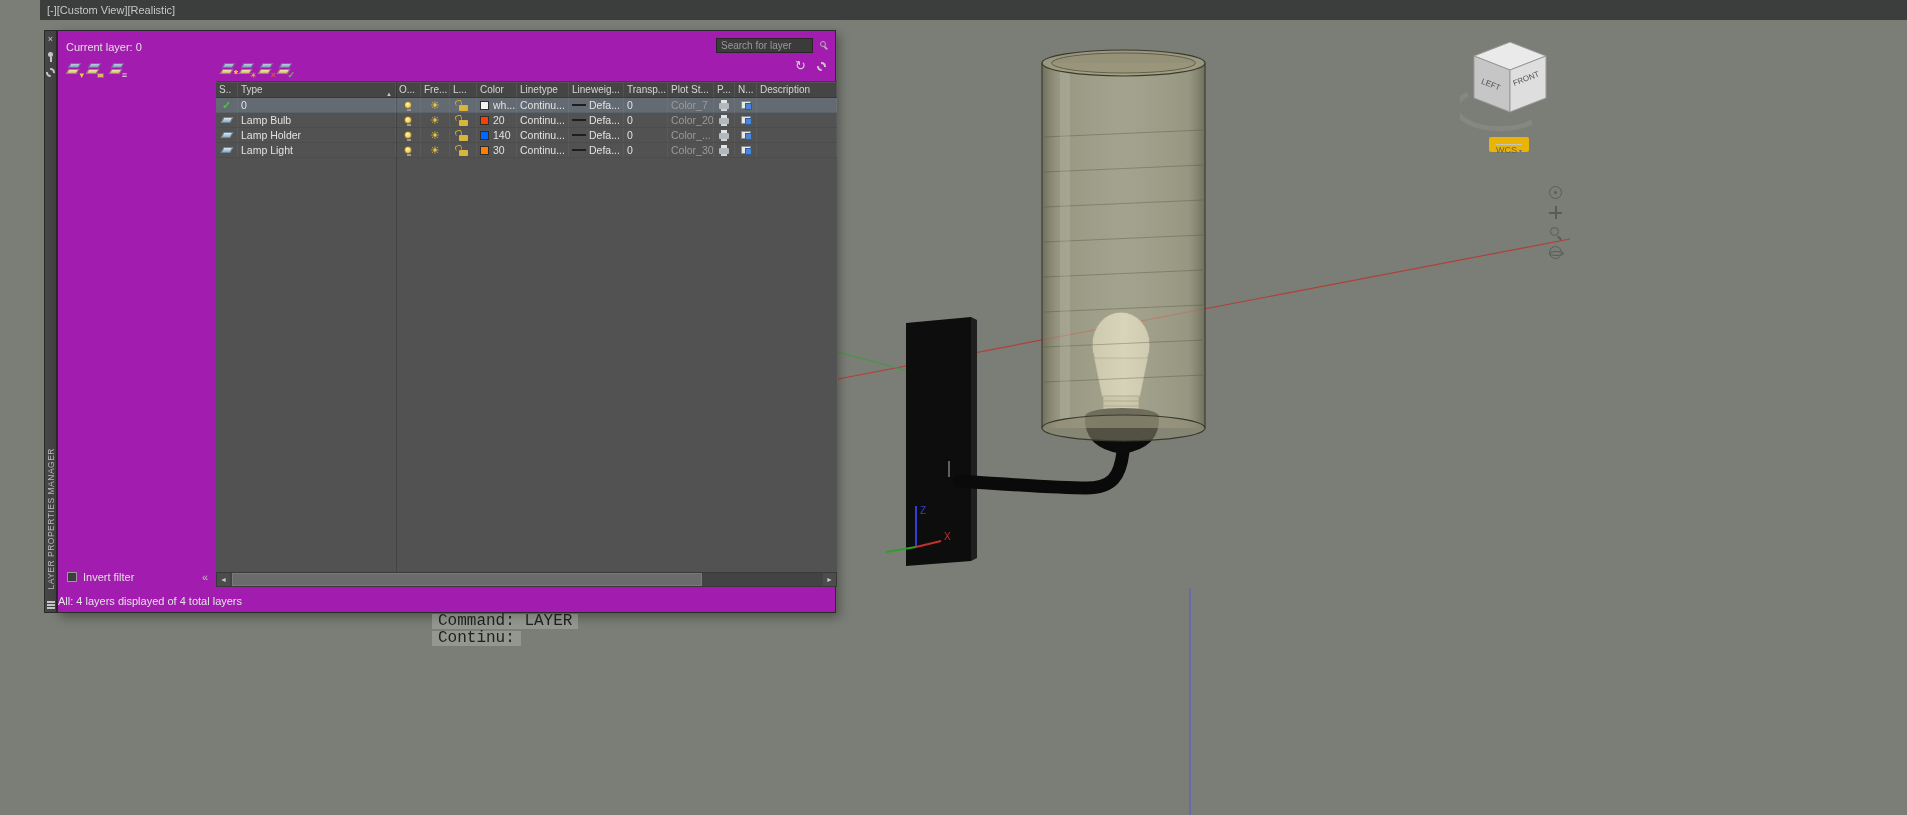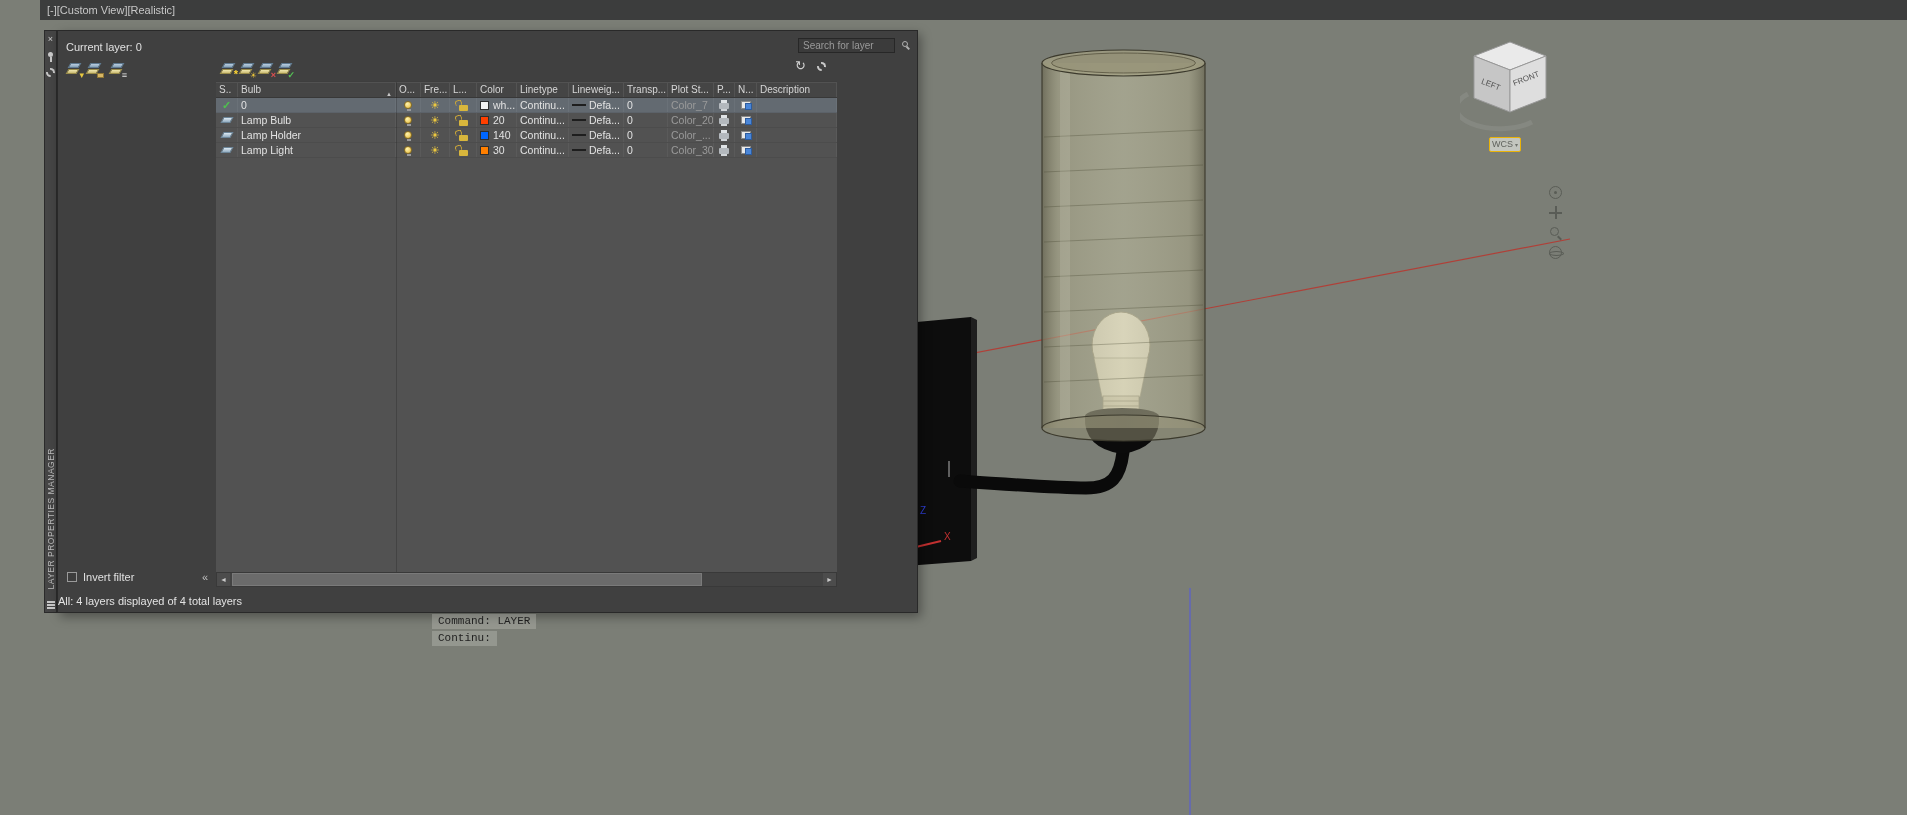--- a/index.html
+++ b/index.html
@@ -8,22 +8,22 @@
 
   
   .topstrip { position:absolute; left:0; top:0; width:100%; height:20px; background:#3c3d3d; z-index:4;margin-left:40px; }
   .vplabel { position:absolute; left:7px; top:0; line-height:20px; font-size:11px; color:#c7c7c7; }
 
   
   .scene { position:absolute; left:0; top:0; z-index:1; }
 
   
   .viewcube { position:absolute; left:1460px; top:34px; z-index:2; }
-  .wcsbtn { position:absolute; left:1489px; top:137px; width:32px; height:15px; z-index:2;
-            background:rgba(203,206,200,0.9); border:1px solid #eab308; border-radius:2px;
+  .wcsbtn { position:absolute; left:1489px; top:137px; width:40px; height:15px; z-index:2;
+            background:rgba(203,206,200,0.9); border:7px solid #eab308; border-radius:2px;
             font-size:9px; color:#60635d; text-align:center; line-height:13px; }
   .wcsbtn::after { content:"▾"; font-size:6px; margin-left:2px; color:#70736d; }
 
   
   .navcol { position:absolute; left:1549px; top:186px; z-index:2; opacity:0.55; }
   .navi { width:13px; height:13px; margin-bottom:7px; position:relative; }
   .navi-wheel { border:1.5px solid #3f423c; border-radius:50%; }
   .navi-wheel::after { content:""; position:absolute; left:4px; top:4px; width:3px; height:3px; background:#3f423c; border-radius:50%; }
   .navi-pan::before { content:""; position:absolute; left:5.5px; top:0; width:2px; height:13px; background:#3f423c; }
   .navi-pan::after { content:""; position:absolute; left:0; top:5.5px; width:13px; height:2px; background:#3f423c; }
@@ -39,21 +39,21 @@
   .pin { position:absolute; left:3px; top:21px; width:5px; height:5px; background:#c9c9c9; border-radius:50%; }
   .pin::after { content:""; position:absolute; left:2px; top:5px; width:1.5px; height:5px; background:#c9c9c9; }
   .gear-c { width:9px; height:9px; border:2px dashed #c9c9c9; border-radius:50%; }
   .strip-gear { position:absolute; left:1px; top:37px; }
   .pal-vtitle { position:absolute; bottom:22px; left:1px; writing-mode:vertical-rl; transform:rotate(180deg);
                 font-size:8.5px; letter-spacing:0.5px; color:#bdbdbd; white-space:nowrap; }
   .strip-bottom { position:absolute; left:2px; bottom:4px; width:8px; height:8px; }
   .strip-bottom::before { content:""; position:absolute; left:0; top:1px; width:8px; height:1.5px; background:#c9c9c9; box-shadow:0 3px 0 #c9c9c9, 0 6px 0 #c9c9c9; }
 
   
-  .palette { position:absolute; left:57px; top:30px; width:861px; height:583px; background:#404040;
+  .palette { position:absolute; left:57px; top:30px; width:779px; height:583px; background:#a21caf;
              border:1px solid #292929; z-index:5; box-shadow:3px 4px 10px rgba(0,0,0,0.35); font-size:11px; color:#e0e0e0; }
   .cur-layer { position:absolute; left:8px; top:10px; }
   .search-input { position:absolute; right:22px; top:7px; width:97px; height:15px; background:#3b3b3b;
                   border:1px solid #272727; color:#d0d0d0; font-size:10px; padding:0 4px; font-family:"Liberation Sans",sans-serif; }
   .search-input::placeholder { color:#9a9a9a; }
   .mag { position:absolute; right:9px; top:10px; width:6px; height:6px; border:1.5px solid #b0b0b0; border-radius:50%; }
   .mag::after { content:""; position:absolute; right:-3px; bottom:-2px; width:4px; height:1.5px; background:#b0b0b0; transform:rotate(45deg); }
 
   
   .tbi { position:absolute; top:30px; width:17px; height:16px; }
@@ -128,21 +128,21 @@
   .invert-lbl { position:absolute; left:25px; top:540px; }
   .c2 { left:144px; top:540px; }
   .hscroll { position:absolute; left:158px; top:541px; width:621px; height:15px; background:#434343; border:1px solid #393939; }
   .hs-left, .hs-right { position:absolute; top:0; width:13px; height:13px; text-align:center; font-size:7px; line-height:13px; color:#c9c9c9; background:#4c4c4c; }
   .hs-left { left:0; } .hs-left::before { content:"◄"; }
   .hs-right { right:0; } .hs-right::before { content:"►"; }
   .hs-thumb { position:absolute; left:15px; top:0; width:470px; height:13px; background:#6b6b6b; border:1px solid #7a7a7a; }
   .pal-status { position:absolute; left:0; top:564px; color:#e3e3e3; }
 
   
-  .cmdhist { position:absolute; left:432px; top:614px; z-index:6; font-family:"Liberation Mono", monospace; font-size:11px; color:#1e1e1e; }
+  .cmdhist { position:absolute; left:432px; top:614px; z-index:6; font-family:"Liberation Mono", monospace; font-size:16px; color:#1e1e1e; }
   .cmdline { background:rgba(214,214,208,0.28); padding:0 6px; height:15px; line-height:15px; margin-bottom:2px; width:fit-content; }
   .cmdbar { position:absolute; left:388px; top:649px; width:803px; height:19px; display:flex; z-index:6;
             border-radius:3px; box-shadow:0 0 0 1px #1d1d1d; overflow:hidden; }
   .cmd-grip { width:9px; background:#474747 radial-gradient(circle, #8d8d8d 0.8px, transparent 0.9px); background-size:3px 4px; background-position:2px 3px; }
   .cmd-x { width:16px; background:#474747; color:#d0d0d0; font-size:10px; text-align:center; line-height:18px; }
   .cmd-x::before { content:"×"; }
   .cmd-wrench { width:18px; background:#474747; position:relative; border-right:1px solid #2a2a2a; }
   .wrench { position:absolute; left:4px; top:4px; width:6px; height:6px; border:2px solid #c9c9c9; border-radius:50%; }
   .wrench::after { content:""; position:absolute; left:5px; top:4px; width:2px; height:7px; background:#c9c9c9; transform:rotate(-45deg); }
   .cmd-field { flex:1; background:#2b2b2b; display:flex; align-items:center; padding-left:5px; }
@@ -287,21 +287,21 @@
         <span class="li-front"></span>
         <span class="ov ov-check"></span>
     </div>
     <span class="g-refresh"></span>
     <span class="gear-c tb-gear"></span>
 
 
     <div class="pal-table">
       <div class="thead">
         <div class="cell c-s">S..</div>
-        <div class="cell c-name"><span>Bulb</span><span class="sort-asc"></span></div>
+        <div class="cell c-name"><span>Type</span><span class="sort-asc"></span></div>
         <div class="cell c-on">O...</div>
         <div class="cell c-frz">Fre...</div>
         <div class="cell c-lock">L...</div>
         <div class="cell c-col">Color</div>
         <div class="cell c-lt">Linetype</div>
         <div class="cell c-lw">Lineweig...</div>
         <div class="cell c-tr">Transp...</div>
         <div class="cell c-ps">Plot St...</div>
         <div class="cell c-p">P...</div>
         <div class="cell c-n">N...</div>

